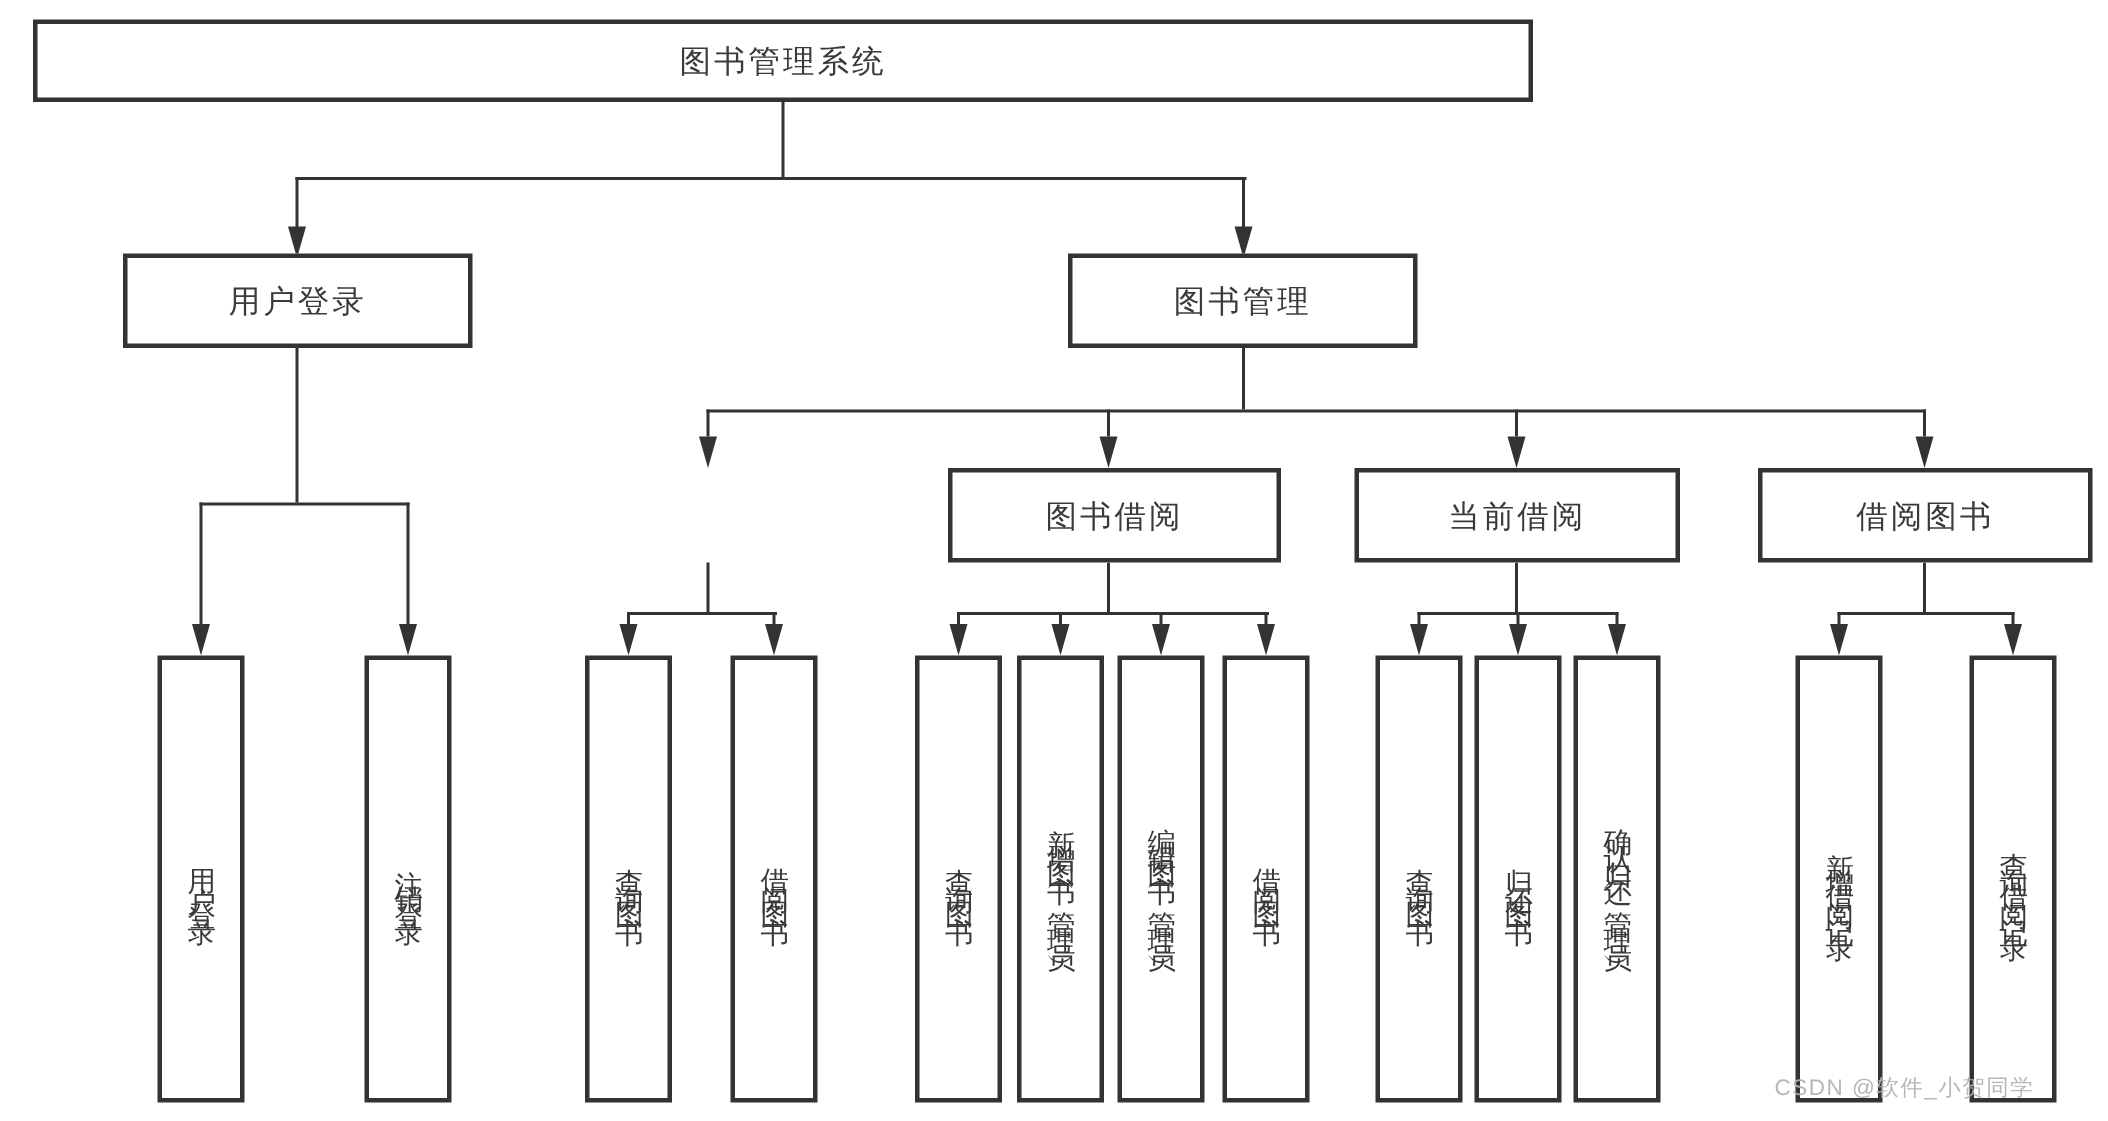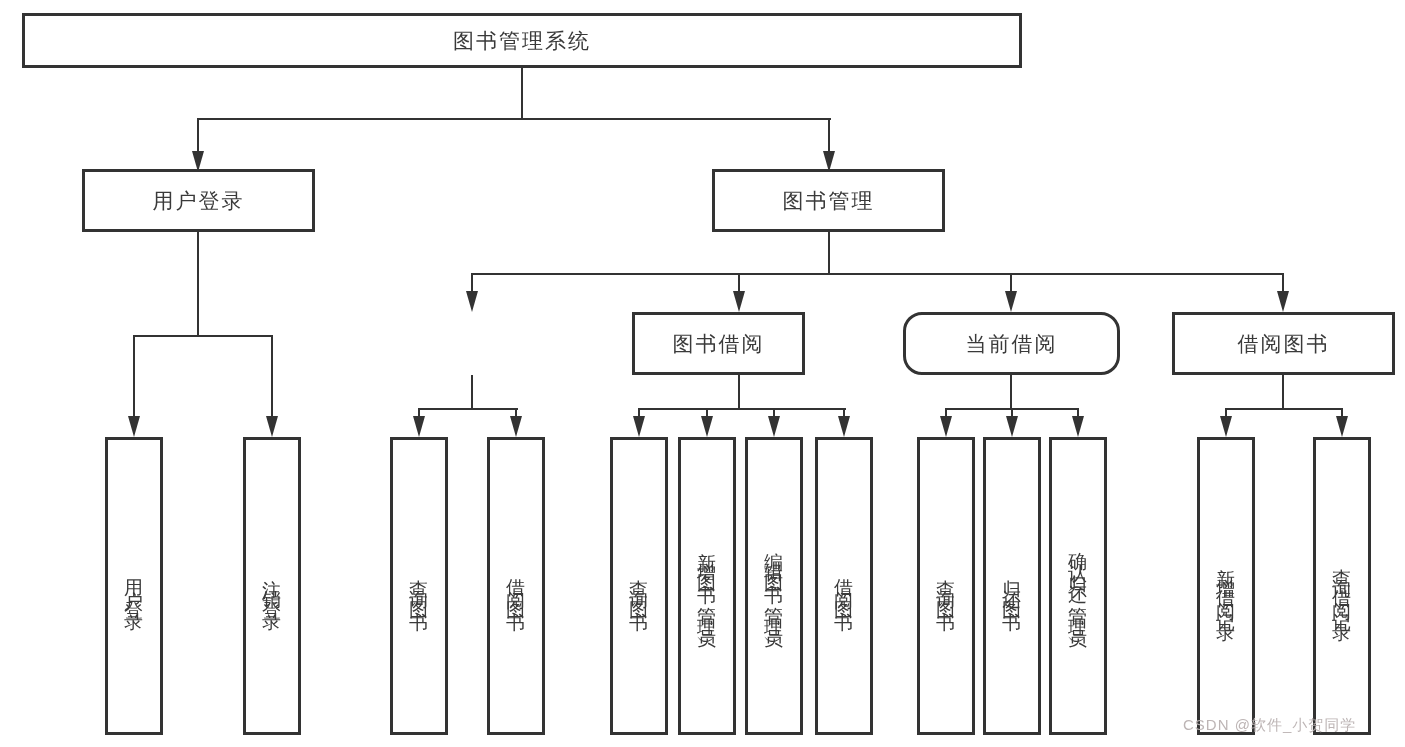--- a/index.html
+++ b/index.html
@@ -90,24 +90,24 @@
   <div class="ln" style="left:471px;top:273px;width:813px;height:2px;"></div>
   <div class="ln" style="left:471px;top:273px;width:2px;height:18px;"></div>
   <div class="arw" style="left:466px;top:291px;"></div>
   <div class="ln" style="left:738px;top:273px;width:2px;height:18px;"></div>
   <div class="arw" style="left:733px;top:291px;"></div>
   <div class="ln" style="left:1010px;top:273px;width:2px;height:18px;"></div>
   <div class="arw" style="left:1005px;top:291px;"></div>
   <div class="ln" style="left:1282px;top:273px;width:2px;height:18px;"></div>
   <div class="arw" style="left:1277px;top:291px;"></div>
 
-  <div class="box" style="left:632px;top:312px;width:173px;height:63px;">
+  <div class="box" style="left:632px;top:312px;width:222px;height:63px;">
     <span>图书借阅</span>
   </div>
-  <div class="box" style="left:903px;top:312px;width:217px;height:63px;border-radius:19px;">
+  <div class="box" style="left:903px;top:312px;width:217px;height:63px;">
     <span>当前借阅</span>
   </div>
   <div class="box" style="left:1172px;top:312px;width:223px;height:63px;">
     <span>借阅图书</span>
   </div>
 
   <div class="ln" style="left:471px;top:375px;width:2px;height:33px;"></div>
   <div class="ln" style="left:418px;top:408px;width:100px;height:2px;"></div>
   <div class="ln" style="left:418px;top:408px;width:2px;height:8px;"></div>
   <div class="arw" style="left:413px;top:416px;"></div>

